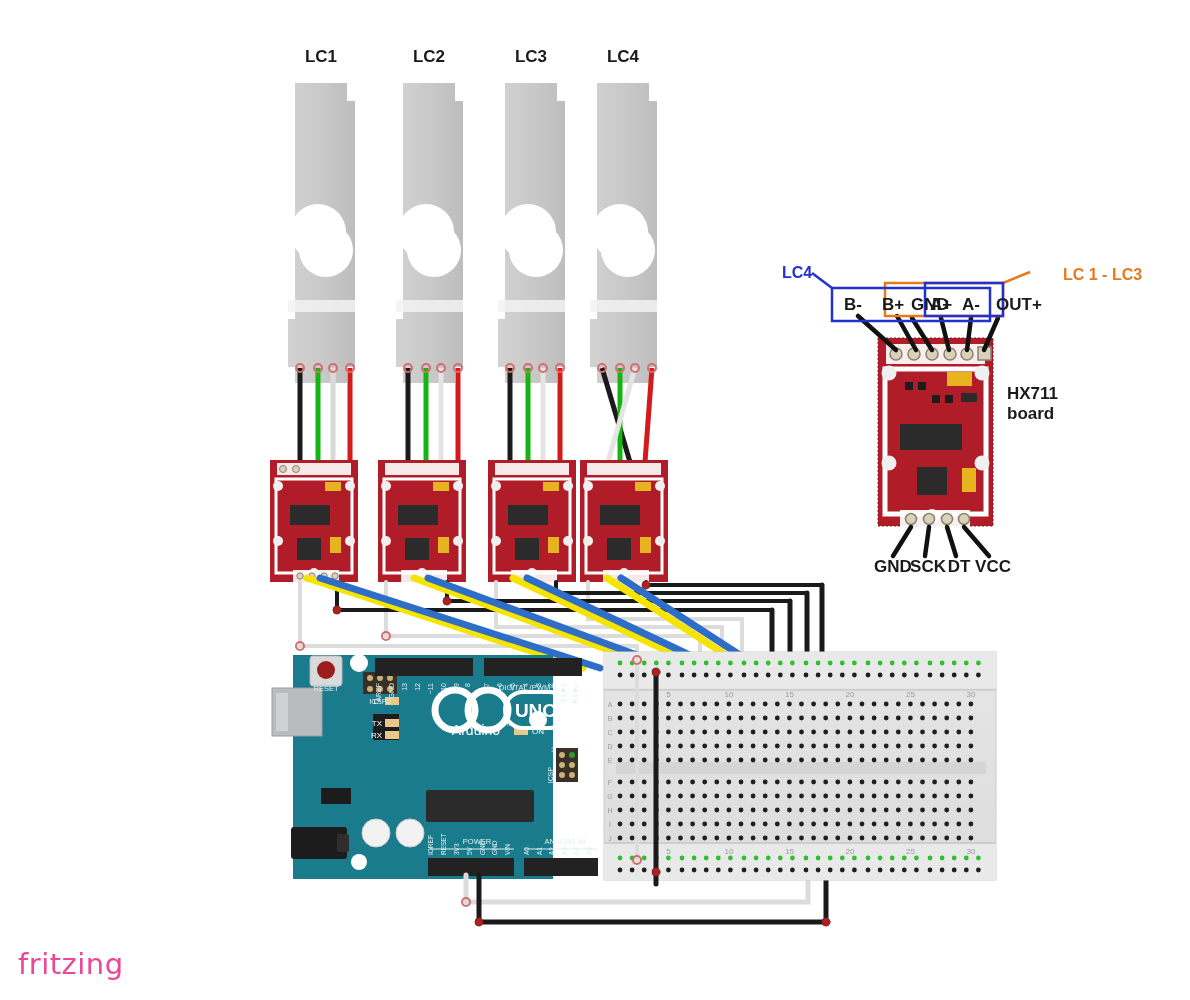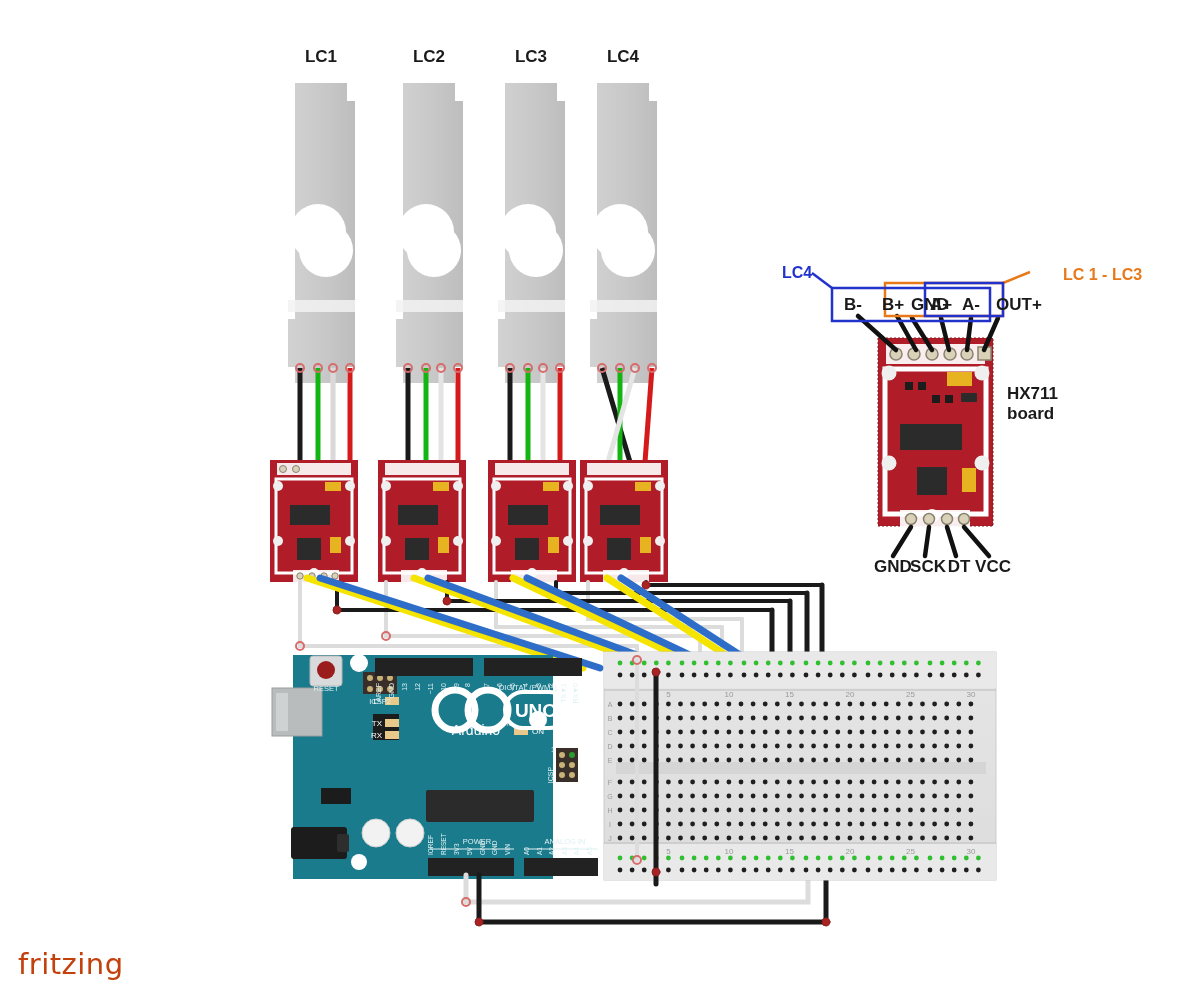--- a/index.html
+++ b/index.html
@@ -1,21 +1,21 @@
 <!DOCTYPE html>
 <html><head>
 <meta charset="utf-8">
 <style>
   html,body{margin:0;padding:0;background:#ffffff;}
   body{width:1190px;height:1000px;position:relative;overflow:hidden;
        font-family:"Liberation Sans",sans-serif;}
   #stage{position:absolute;left:0;top:0;width:1190px;height:960px;}
   svg{position:absolute;left:0;top:0;}
   .lbl{font-weight:bold;fill:#1a1a1a;}
-  .fritz{position:absolute;left:18px;top:947px;font-size:29px;color:#c2410c;
+  .fritz{position:absolute;left:18px;top:947px;font-size:29px;color:#ec4899;
          font-family:"DejaVu Sans",sans-serif;letter-spacing:.5px;}
 </style>
 </head>
 <body>
 
 <div id="stage">
 
 <svg width="1190" height="1000" viewBox="0 0 1190 1000">
   <defs>
     <linearGradient id="lcGrad" x1="0" y1="0" x2="1" y2="0">

